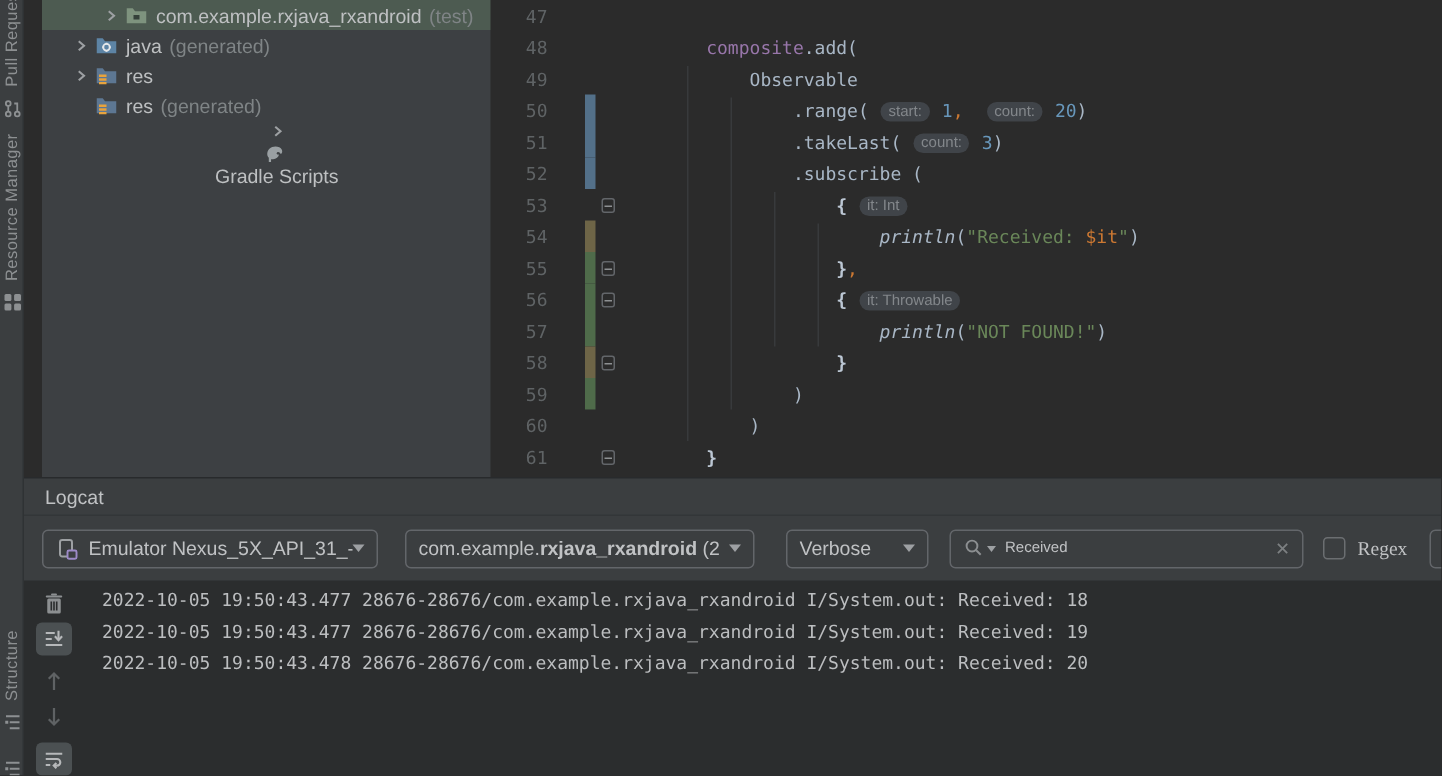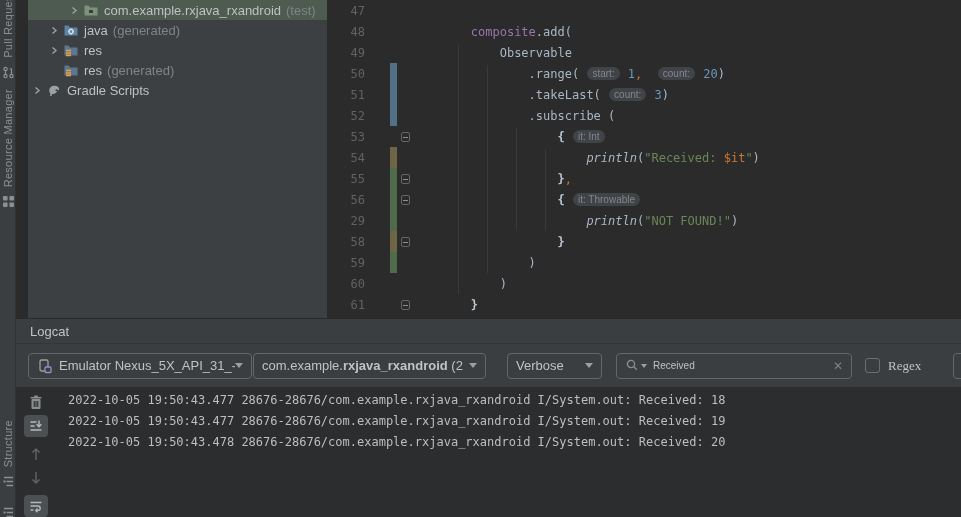--- a/index.html
+++ b/index.html
@@ -59,21 +59,21 @@
   .lc-header { height:25px; line-height:25px; padding-left:14px; font-size:13px; color:#c0c2c4;
                border-bottom:1px solid #333638; }
   .lc-toolbar { height:43px; display:flex; align-items:center; overflow:hidden; }
   .box { height:26px; border:1px solid #63666a; border-radius:4px; display:flex; align-items:center;
          padding:0 8px; font-size:13px; color:#c0c2c4; white-space:nowrap; overflow:hidden; }
   .box .val { overflow:hidden; }
   .dd { width:0; height:0; border-left:4px solid transparent; border-right:4px solid transparent;
         border-top:5px solid #9da0a3; margin-left:auto; flex:0 0 auto; }
   .dd.tiny { border-left-width:3px; border-right-width:3px; border-top-width:4px; margin-left:2px; }
   .box.device { margin-left:12px; width:224px; }
-  .box.pkg    { margin-left:1px; width:233px; }
+  .box.pkg    { margin-left:18px; width:233px; }
   .box.level  { margin-left:21px; width:95px; }
   .box.search { margin-left:14px; width:236px; }
   .box.cut    { margin-left:auto; margin-right:-10px; width:14px; }
   .ic { width:16px; height:16px; margin-right:6px; flex:0 0 16px; }
   .ic svg { display:block; }
   .sinput { flex:1 1 auto; background:transparent; border:none; outline:none; color:#c0c2c4;
             font-family:"Liberation Sans", sans-serif; font-size:10px; margin-left:6px; min-width:0; }
   .clr { color:#7d8082; font-size:12px; margin-left:4px; cursor:pointer; }
   .cb { width:15px; height:15px; border:1.5px solid #6b6e71; border-radius:3px; margin-left:13px; flex:0 0 15px; }
   .cbl { margin-left:8px; font-size:13px; color:#c0c2c4;font-family:Liberation Serif, serif; }
@@ -184,21 +184,21 @@
         <span class="tchev"></span>
         <span class="ticon"><svg width="16" height="16" viewBox="0 0 16 16">
             <path d="M1.5 3.5h4l1.5 2h7.5v8h-13z" fill="#5d7793"></path>
             <g stroke="#e8a33d" stroke-width="1.6">
               <path d="M3 8.5h5M3 11h5M3 13.4h5"></path>
             </g>
           </svg></span>
         <span class="tlabel">res</span>
         <span class="tsuffix">(generated)</span>
       </div>
-      <div class="trow" style="padding-left: 2px;">
+      <div class="trow" style="padding-left: 2px; flex-direction: column;">
         <span class="tchev">
           <svg width="8" height="9" viewBox="0 0 8 9">
             <path d="M2.5 1.5 L6 4.5 L2.5 7.5" fill="none" stroke="#9da0a3" stroke-width="1.4"></path>
           </svg>
         </span>
         <span class="ticon"><svg width="16" height="16" viewBox="0 0 16 16">
             <path fill="#9aa0a3" d="M4.6 5.2c2.6-2.4 7.2-1.6 8.3.6.5 1.1.2 2.2-.6 2.8l-1.3-1.1c-.1.9.2 1.6-.4 2.6-1 1.7-3.1 2.1-4.9 2.1V14H4.2v-2.8C2.6 9.7 3 6.7 4.6 5.2z"></path>
             <circle cx="10.4" cy="8.2" r=".9" fill="#3d4043"></circle>
           </svg></span>
         <span class="tlabel">Gradle Scripts</span>
@@ -214,21 +214,21 @@
         <div class="eline"><span class="lnum">47</span><span class="lbar"></span><span class="lfoldc"></span><span class="lcode"></span></div>
         <div class="eline"><span class="lnum">48</span><span class="lbar"></span><span class="lfoldc"></span><span class="lcode"><span class="sp">        </span><span class="sf">composite</span><span class="sp">.add(</span></span></div>
         <div class="eline"><span class="lnum">49</span><span class="lbar"></span><span class="lfoldc"></span><span class="lcode"><span class="sp">            Observable</span></span></div>
         <div class="eline"><span class="lnum">50</span><span class="lbar blue"></span><span class="lfoldc"></span><span class="lcode"><span class="sp">                .range( </span><span class="sh">start:</span><span class="sp"> </span><span class="sn">1</span><span class="sc">,</span><span class="sp">  </span><span class="sh">count:</span><span class="sp"> </span><span class="sn">20</span><span class="sp">)</span></span></div>
         <div class="eline"><span class="lnum">51</span><span class="lbar blue"></span><span class="lfoldc"></span><span class="lcode"><span class="sp">                .takeLast( </span><span class="sh">count:</span><span class="sp"> </span><span class="sn">3</span><span class="sp">)</span></span></div>
         <div class="eline"><span class="lnum">52</span><span class="lbar blue"></span><span class="lfoldc"></span><span class="lcode"><span class="sp">                .subscribe (</span></span></div>
         <div class="eline"><span class="lnum">53</span><span class="lbar"></span><span class="lfoldc"><span class="fold"></span></span><span class="lcode"><span class="sp">                    </span><span class="sb">{</span><span class="sp"> </span><span class="sh">it: Int</span></span></div>
         <div class="eline"><span class="lnum">54</span><span class="lbar olive"></span><span class="lfoldc"></span><span class="lcode"><span class="sp">                        </span><span class="si">println</span><span class="sp">(</span><span class="ss">"Received: </span><span class="st">$it</span><span class="ss">"</span><span class="sp">)</span></span></div>
         <div class="eline"><span class="lnum">55</span><span class="lbar green"></span><span class="lfoldc"><span class="fold"></span></span><span class="lcode"><span class="sp">                    </span><span class="sb">}</span><span class="sc">,</span></span></div>
         <div class="eline"><span class="lnum">56</span><span class="lbar green"></span><span class="lfoldc"><span class="fold"></span></span><span class="lcode"><span class="sp">                    </span><span class="sb">{</span><span class="sp"> </span><span class="sh">it: Throwable</span></span></div>
-        <div class="eline"><span class="lnum">29</span><span class="lbar green"></span><span class="lfoldc"></span><span class="lcode"><span class="sp">                        </span><span class="si">println</span><span class="sp">(</span><span class="ss">"NOT FOUND!"</span><span class="sp">)</span></span></div>
+        <div class="eline"><span class="lnum">57</span><span class="lbar green"></span><span class="lfoldc"></span><span class="lcode"><span class="sp">                        </span><span class="si">println</span><span class="sp">(</span><span class="ss">"NOT FOUND!"</span><span class="sp">)</span></span></div>
         <div class="eline"><span class="lnum">58</span><span class="lbar olive"></span><span class="lfoldc"><span class="fold"></span></span><span class="lcode"><span class="sp">                    </span><span class="sb">}</span></span></div>
         <div class="eline"><span class="lnum">59</span><span class="lbar green"></span><span class="lfoldc"></span><span class="lcode"><span class="sp">                )</span></span></div>
         <div class="eline"><span class="lnum">60</span><span class="lbar"></span><span class="lfoldc"></span><span class="lcode"><span class="sp">            )</span></span></div>
         <div class="eline"><span class="lnum">61</span><span class="lbar"></span><span class="lfoldc"><span class="fold"></span></span><span class="lcode"><span class="sp">        </span><span class="sb">}</span></span></div>
       </div>
   </div>
 
   <div class="logcat">
     <div class="lc-header">Logcat</div>
 

